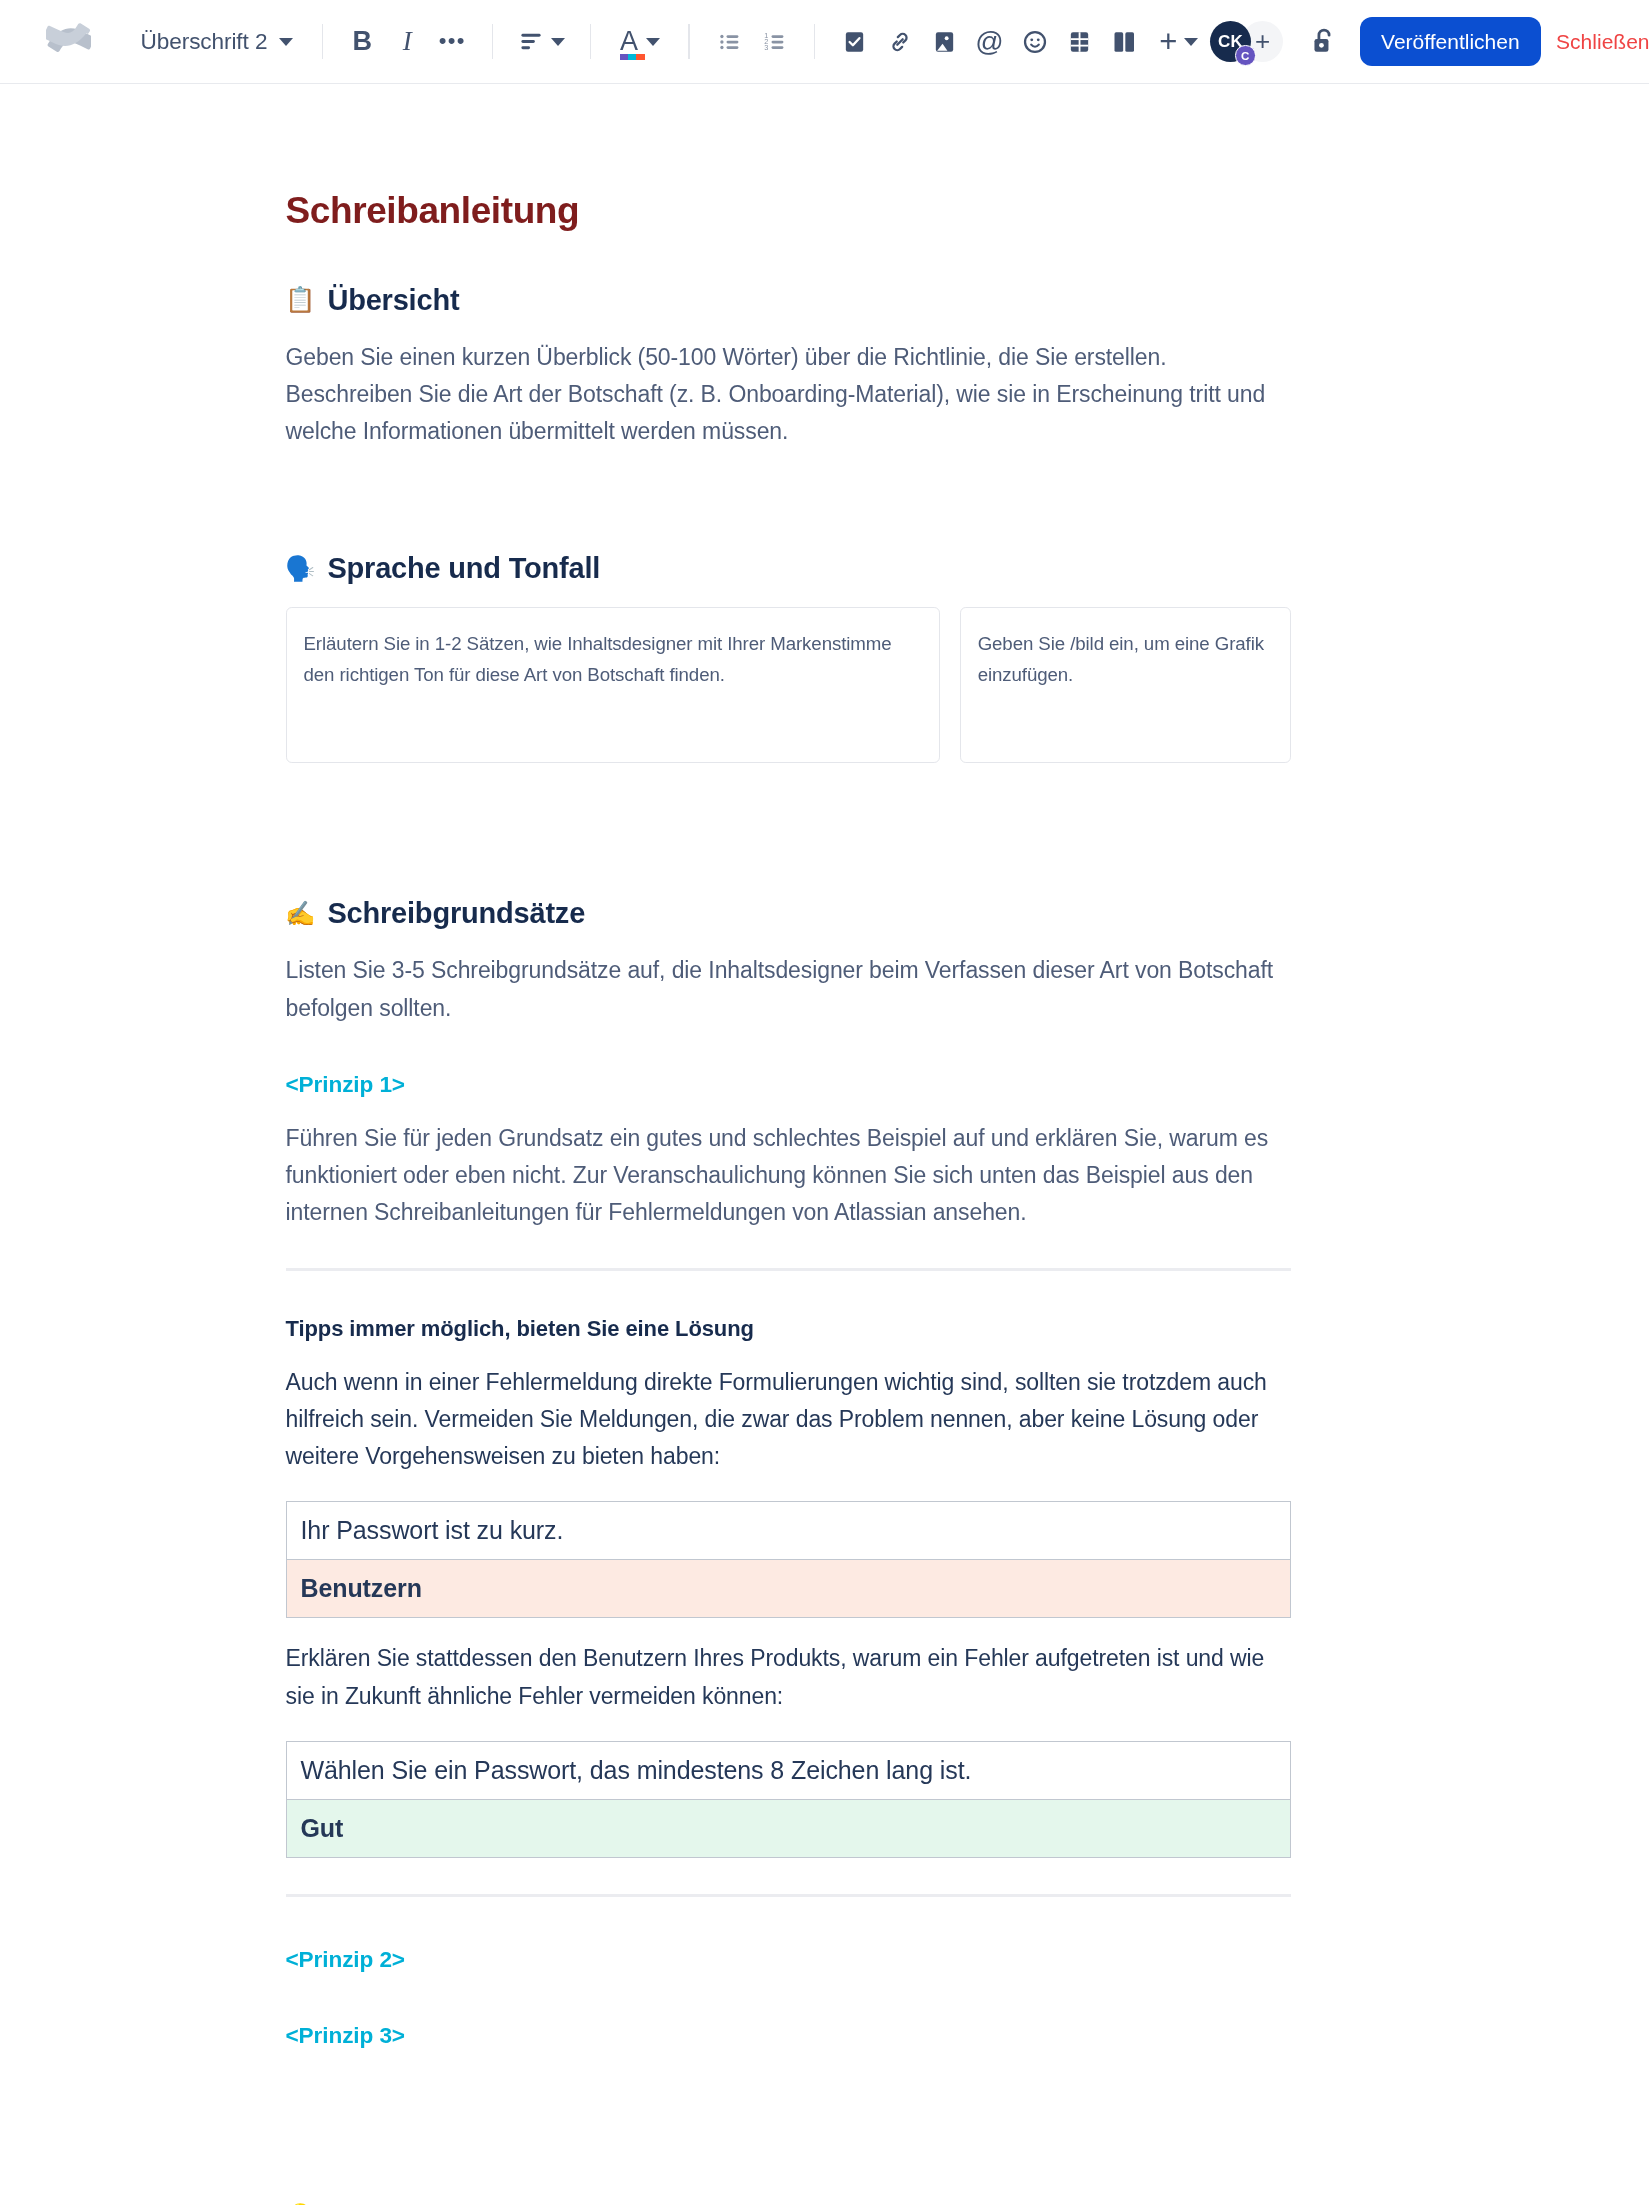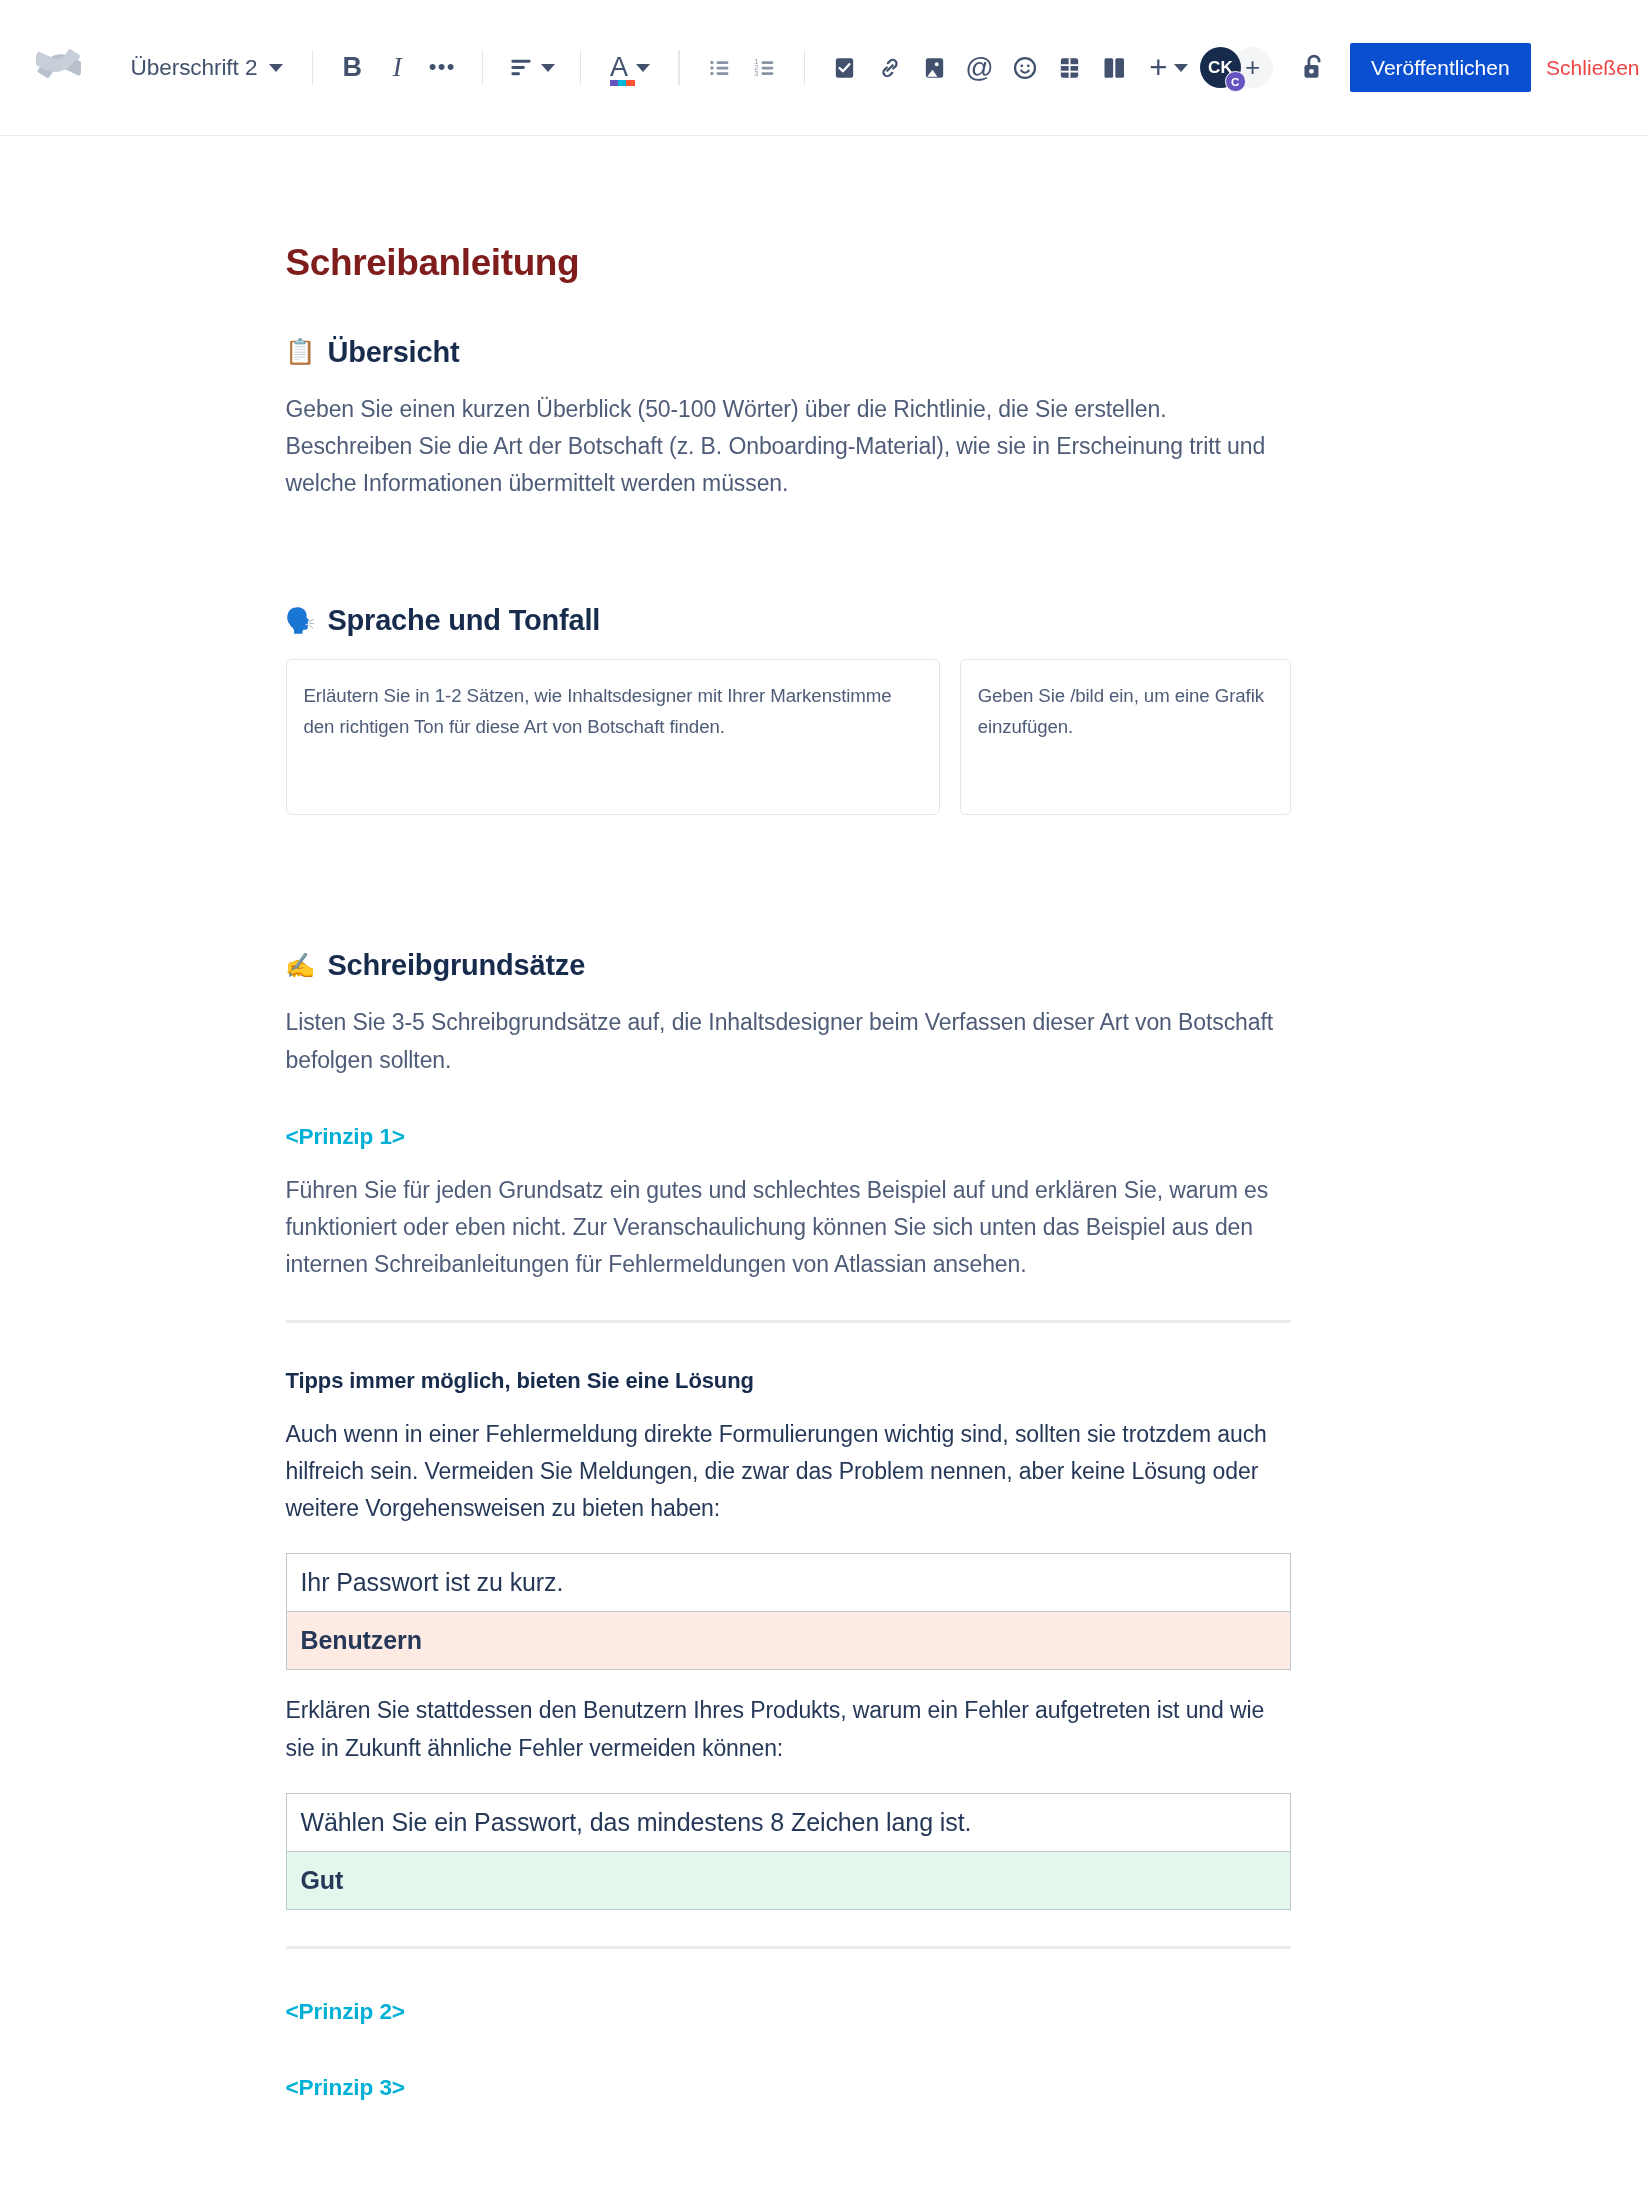--- a/index.html
+++ b/index.html
@@ -5,27 +5,27 @@
   * { box-sizing: border-box; margin: 0; padding: 0; }
   html, body {
     width: 1650px;
     background: #ffffff;
     font-family: "Liberation Sans", sans-serif;
   }
   body { width: 1650px; min-height: 2205px; position: relative; }
 
   
   .toolbar {
-    height: 136px;
+    height: 84px;
     width: 1650px;
     background: #ffffff;
     border-bottom: 1.3px solid #e8eaee;
     display: flex;
     align-items: center;
-    padding: 0 28px 0 34px;
+    padding: 0 28px 0 44px;
     gap: 0;
   }
   .tb-logo {
     width: 49px; height: 49px;
     margin-right: 36px;
     flex: 0 0 auto;
     display: flex; align-items: center; justify-content: center;
   }
   .tb-sep {
     width: 1.3px; height: 35px;
@@ -98,21 +98,21 @@
     cursor: pointer;
   }
   .lock-btn {
     width: 45px; height: 45px; display: flex; align-items: center;
     justify-content: center; cursor: pointer; margin-right: 14px; flex: 0 0 auto;
   }
   .publish-btn {
     background: #0b4fd1; color: #ffffff;
     font-size: 21px;
     padding: 12.2px 21px;
-    border-radius: 2px; border: none;
+    border-radius: 12px; border: none;
     cursor: pointer; white-space: nowrap;
     font-family: "Liberation Sans", sans-serif;
     flex: 0 0 auto;
   }
   .close-btn {
     font-size: 21px; color: #ef4444;
     padding: 12.2px 15.5px; cursor: pointer; white-space: nowrap;
     flex: 0 0 auto;
   }
 

